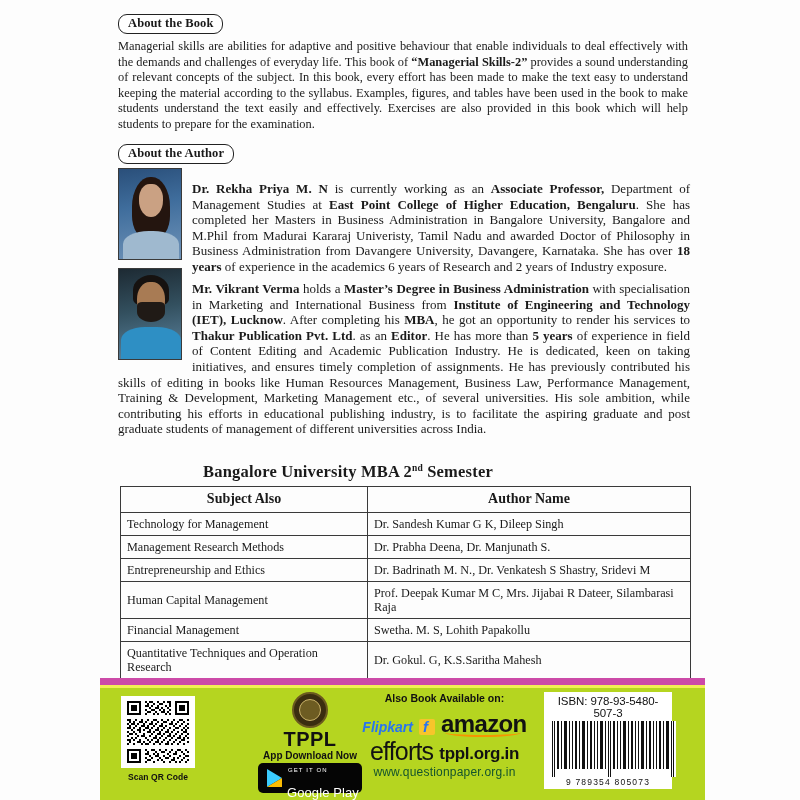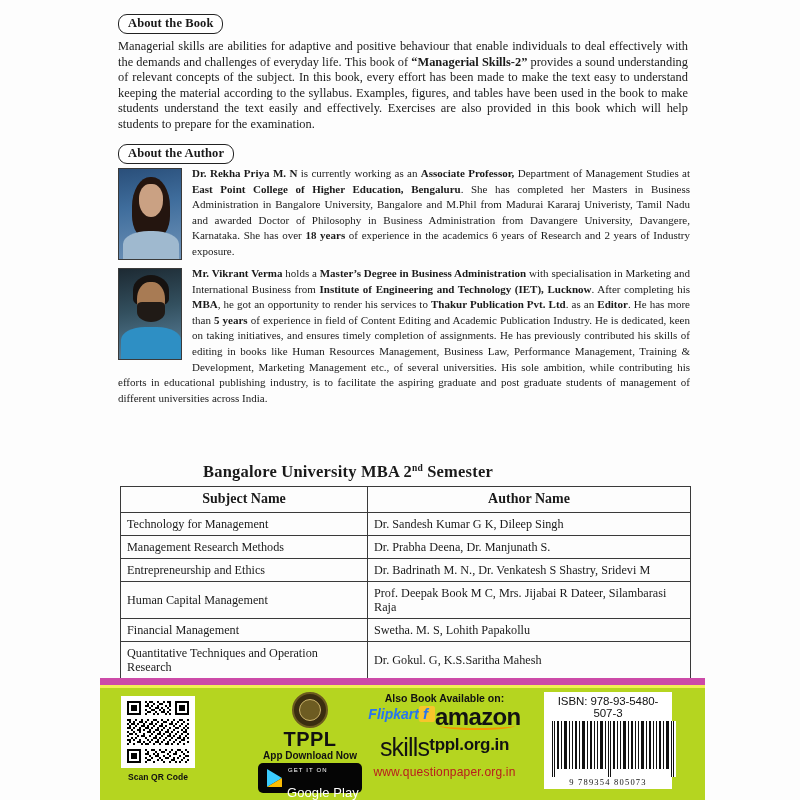--- a/index.html
+++ b/index.html
@@ -107,23 +107,24 @@
     background: #201a16; border-radius: 20% 20% 55% 55%;
     position: absolute;
   }
   .p2 .ph-body {
     left: 2px; bottom: 0; width: 60px; height: 32px;
     background: #2e8fc4; border-radius: 40% 40% 0 0;
     position: absolute;
   }
 
   .author-text {
-    font-size: 11px;
+    font-size: 13px;
     line-height: 15.6px;
     text-align: justify;
+    margin-top: 15px;
   }
   .author-text b { font-weight: bold; }
 
   
   #table-title {
     position: absolute;
     left: 8px; top: 462px;
     width: 680px;
     text-align: center;
     font-weight: bold;
@@ -297,22 +298,23 @@
   }
   #stores-title {
     font-family: "Liberation Sans", sans-serif;
     font-weight: bold;
     font-size: 10.5px;
     color: #111;
     margin-bottom: 2px;
   }
   .store-row {
     display: flex;
-    align-items: flex-start;
+    align-items: flex-end;
     justify-content: center;
+    gap: 6px;
     height: 29px;
   }
   #flipkart-logo {
     font-family: "Liberation Sans", sans-serif;
     font-style: italic;
     font-weight: bold;
     font-size: 14px;
     color: #2874f0;
   }
   #flipkart-bag {
@@ -357,21 +359,21 @@
   #tppl-url {
     font-family: "Liberation Sans", sans-serif;
     font-weight: bold;
     font-size: 17px;
     color: #121212;
     letter-spacing: -0.3px;
   }
   #qp-url {
     font-family: "Liberation Sans", sans-serif;
     font-size: 12px;
-    color: #b91c1c;
+    color: #14532d;
     letter-spacing: 0.2px;
     margin-top: 1px;
   }
 
   
   #isbn-block {
     position: absolute;
     left: 444px; top: 4px;
     width: 128px;
     background: #ffffff;
@@ -381,21 +383,21 @@
   }
   #isbn-text {
     font-family: "Liberation Sans", sans-serif;
     font-size: 11.5px;
     color: #111;
     letter-spacing: -0.1px;
     margin-bottom: 2px;
   }
   #barcode-svg { display: block; margin: 0 auto; }
   #barcode-digits {
-    font-family: Liberation Serif, serif;
+    font-family: Liberation Sans, sans-serif;
     font-size: 8.5px;
     color: #111;
     letter-spacing: 1.2px;
     margin-top: 0px;
   }
 </style>
 </head>
 <body>
 
 <div class="page">
@@ -433,40 +435,40 @@
 
   <div id="table-title"><span>Bangalore University MBA 2</span><sup>nd</sup><span> Semester</span></div>
 
   <table id="subject-table">
     <colgroup>
         <col class="c1">
         <col class="c2">
       </colgroup>
     <thead>
       <tr>
-        <th>Subject Name</th>
+        <th>Subject Also</th>
         <th>Author Name</th>
       </tr>
     </thead>
     <tbody>
       <tr>
           <td>Technology for Management</td>
           <td>Dr. Sandesh Kumar G K, Dileep Singh</td>
         </tr>
       <tr>
           <td>Management Research Methods</td>
           <td>Dr. Prabha Deena, Dr. Manjunath S.</td>
         </tr>
       <tr>
           <td>Entrepreneurship and Ethics</td>
           <td>Dr. Badrinath M. N., Dr. Venkatesh S Shastry, Sridevi M</td>
         </tr>
       <tr>
           <td>Human Capital Management</td>
-          <td>Prof. Deepak Book M C, Mrs. Jijabai R Dateer, Silambarasi Raja</td>
+          <td>Prof. Deepak Kumar M C, Mrs. Jijabai R Dateer, Silambarasi Raja</td>
         </tr>
       <tr>
           <td>Financial Management</td>
           <td>Swetha. M. S, Lohith Papakollu</td>
         </tr>
       <tr>
           <td>Quantitative Techniques and Operation Research</td>
           <td>Dr. Gokul. G, K.S.Saritha Mahesh</td>
         </tr>
       <tr>
@@ -726,21 +728,21 @@
       <div id="stores-block">
         <div id="stores-title">Also Book Available on:</div>
         <div class="store-row">
           <span id="flipkart-logo">Flipkart</span>
           <span id="flipkart-bag">
               <span id="flipkart-bag-f">f</span>
             </span>
           <span id="amazon-logo"><span>amazon</span><span id="amazon-smile"></span></span>
         </div>
         <div class="store-row">
-          <span id="kindle-logo">skills</span>
+          <span id="kindle-logo">efforts</span>
           <span id="tppl-url">tppl.org.in</span>
         </div>
         <div id="qp-url">www.questionpaper.org.in</div>
       </div>
 
       <div id="isbn-block">
         <div id="isbn-text">ISBN: 978-93-5480-507-3</div>
         <svg id="barcode-svg" width="128" height="56" viewBox="0 0 128 56" shape-rendering="crispEdges">
           <rect width="128" height="56" fill="#fff"></rect>
           <g fill="#111">

